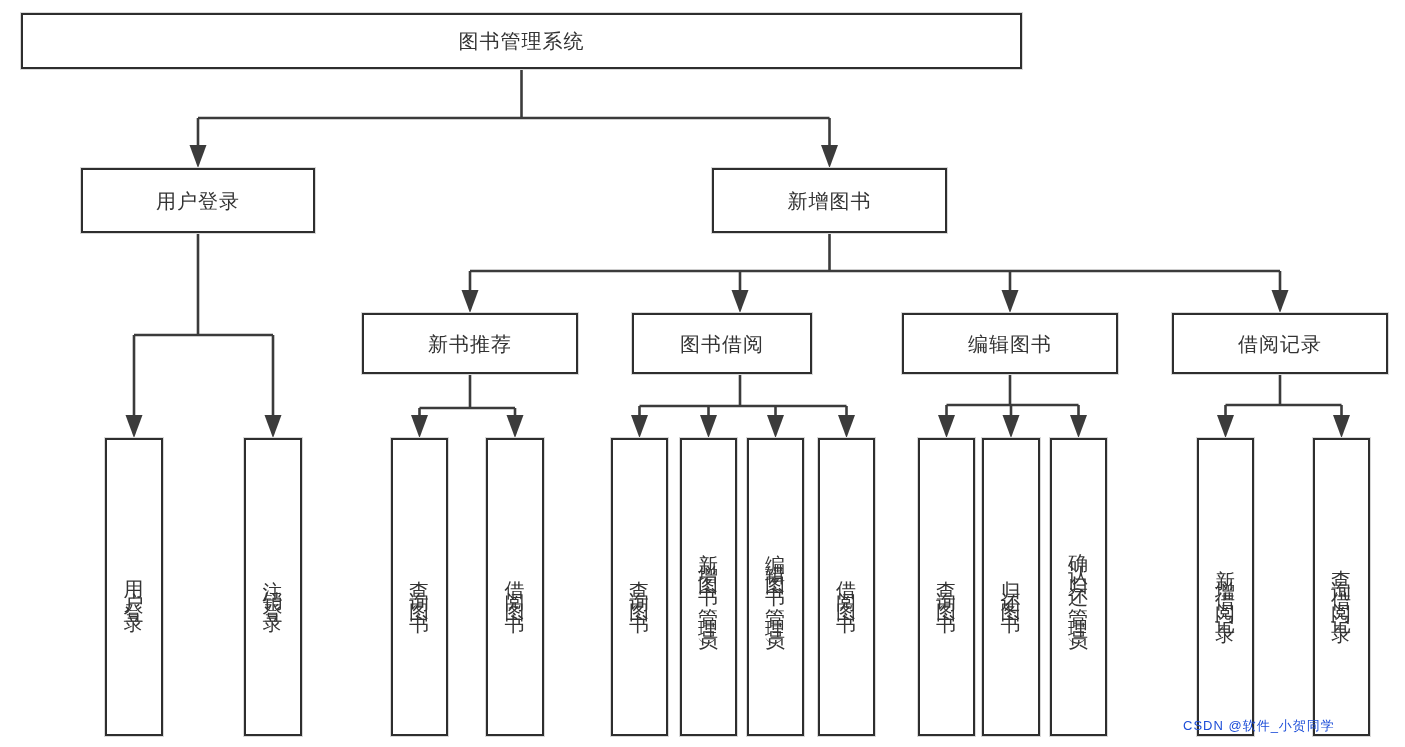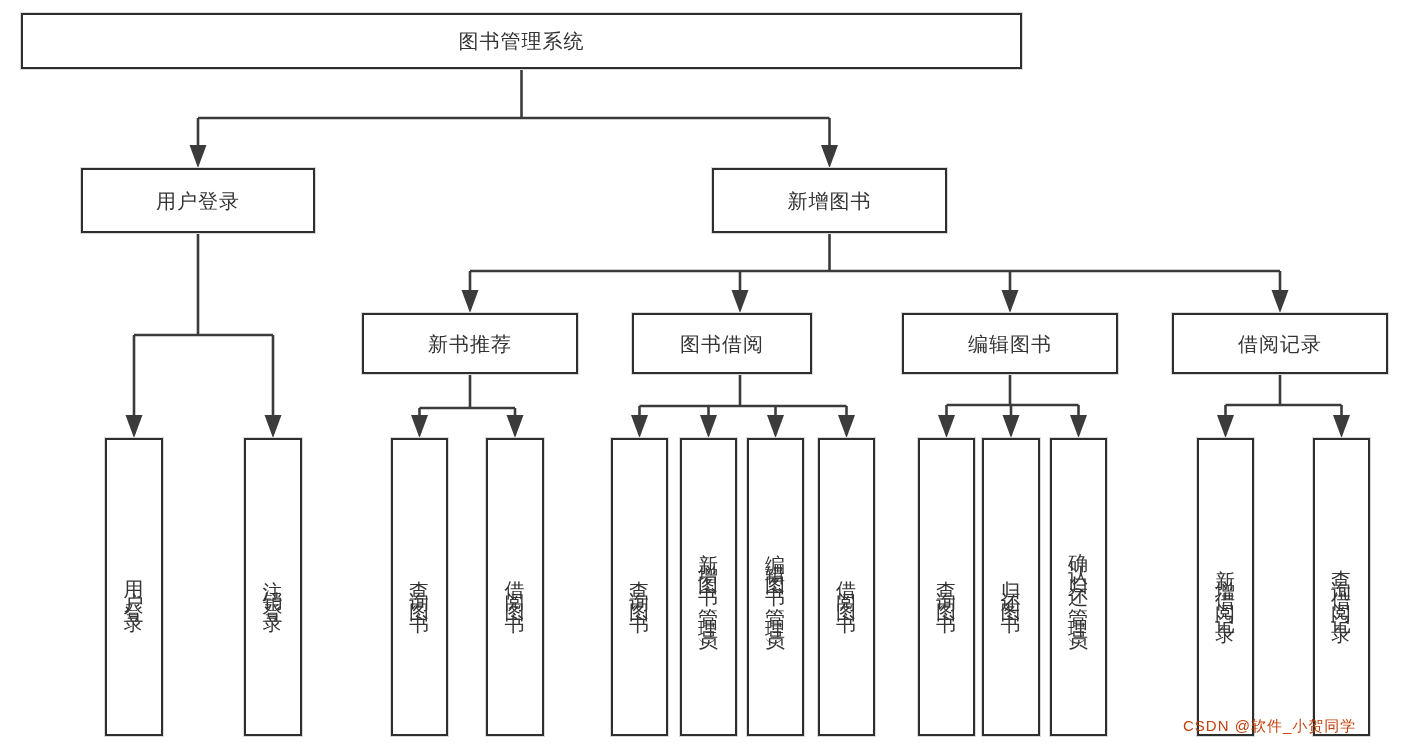--- a/index.html
+++ b/index.html
@@ -30,23 +30,23 @@
     writing-mode:vertical-rl;
     text-orientation:mixed;
     font-size:20px;
     letter-spacing:11px;
     line-height:1;
     white-space:nowrap;
   }
   .watermark{
     position:absolute;
     left:1183px;top:717px;
-    font-size:15px;
+    font-size:13px;
     letter-spacing:1px;
-    color:#c2410c;
+    color:#1d4ed8;
     z-index:10;
     white-space:nowrap;
   }
 </style>
 </head>
 <body>
 
 <div class="stage">
 
   <svg class="connectors" viewBox="0 0 1405 747" xmlns="http://www.w3.org/2000/svg">

